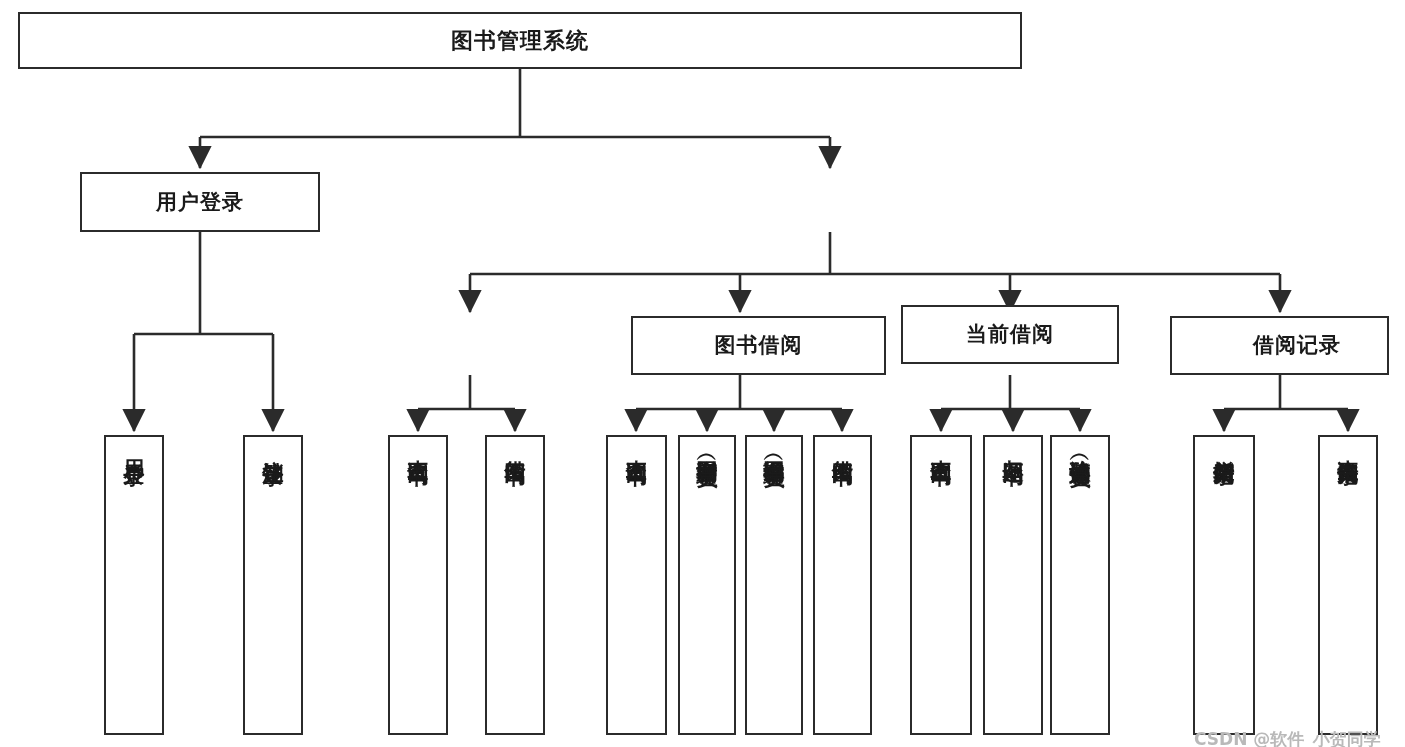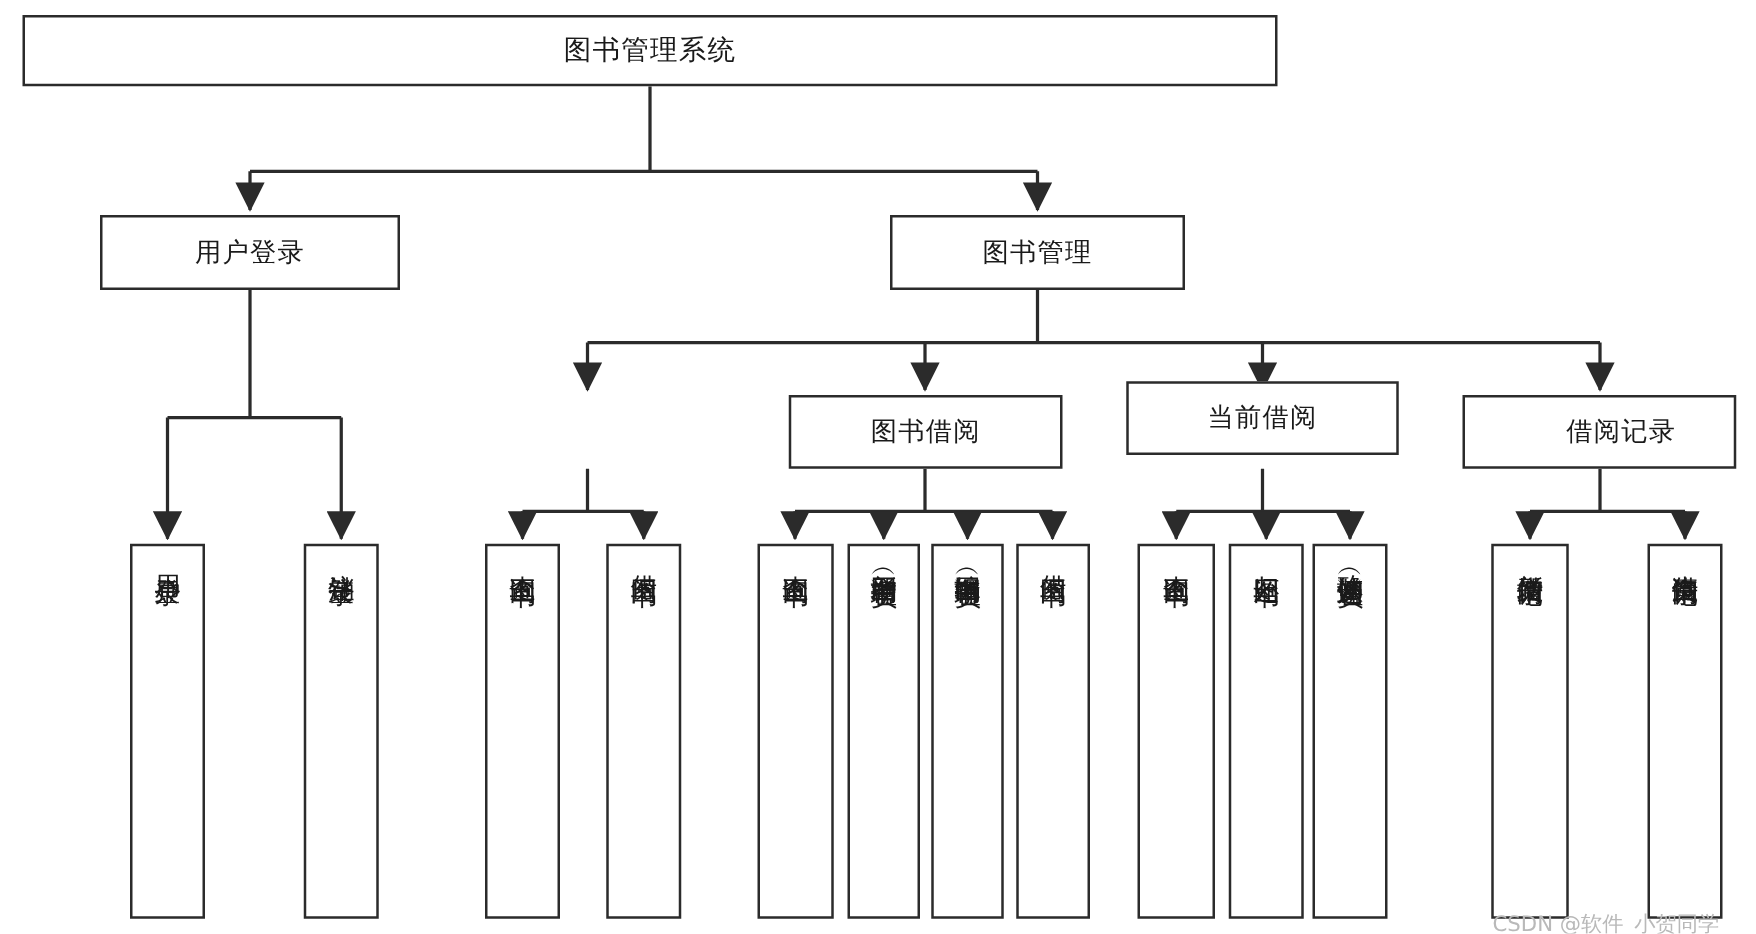--- a/index.html
+++ b/index.html
@@ -10,20 +10,21 @@
   }
   body {
     font-family: "DejaVu Sans", "Liberation Sans", sans-serif;
   }
   #diagram-root {
     position: relative;
     width: 1405px;
     height: 747px;
     background: #ffffff;
     overflow: hidden;
+    font-weight: bold;
   }
   #edges-layer {
     position: absolute;
     left: 0;
     top: 0;
     width: 1405px;
     height: 747px;
     pointer-events: none;
   }
   .node {
@@ -131,25 +132,22 @@
     </g>
   </svg>
 
   <div class="node horiz root" style="left:18px; top:12px; width:1004px; height:57px;">
     <span class="label">图书管理系统</span>
   </div>
 
   <div class="node horiz" style="left:80px; top:172px; width:240px; height:60px;">
     <span class="label">用户登录</span>
   </div>
-  <div class="node horiz" style="left:712px; top:172px; width:236px; height:60px;">
-    <span class="label">图书管理</span>
-  </div>
-
-  <div class="node horiz" style="left:631px; top:316px; width:219px; height:59px;">
+
+  <div class="node horiz" style="left:631px; top:316px; width:255px; height:59px;">
     <span class="label">图书借阅</span>
   </div>
   <div class="node horiz" style="left:901px; top:305px; width:218px; height:59px;">
     <span class="label">当前借阅</span>
   </div>
   <div class="node horiz" style="left:1170px; top:316px; width:219px; height:59px;padding-left:35px;">
     <span class="label">借阅记录</span>
   </div>
 
   <div class="node vert" style="left:104px; top:435px; width:60px; height:300px;">

